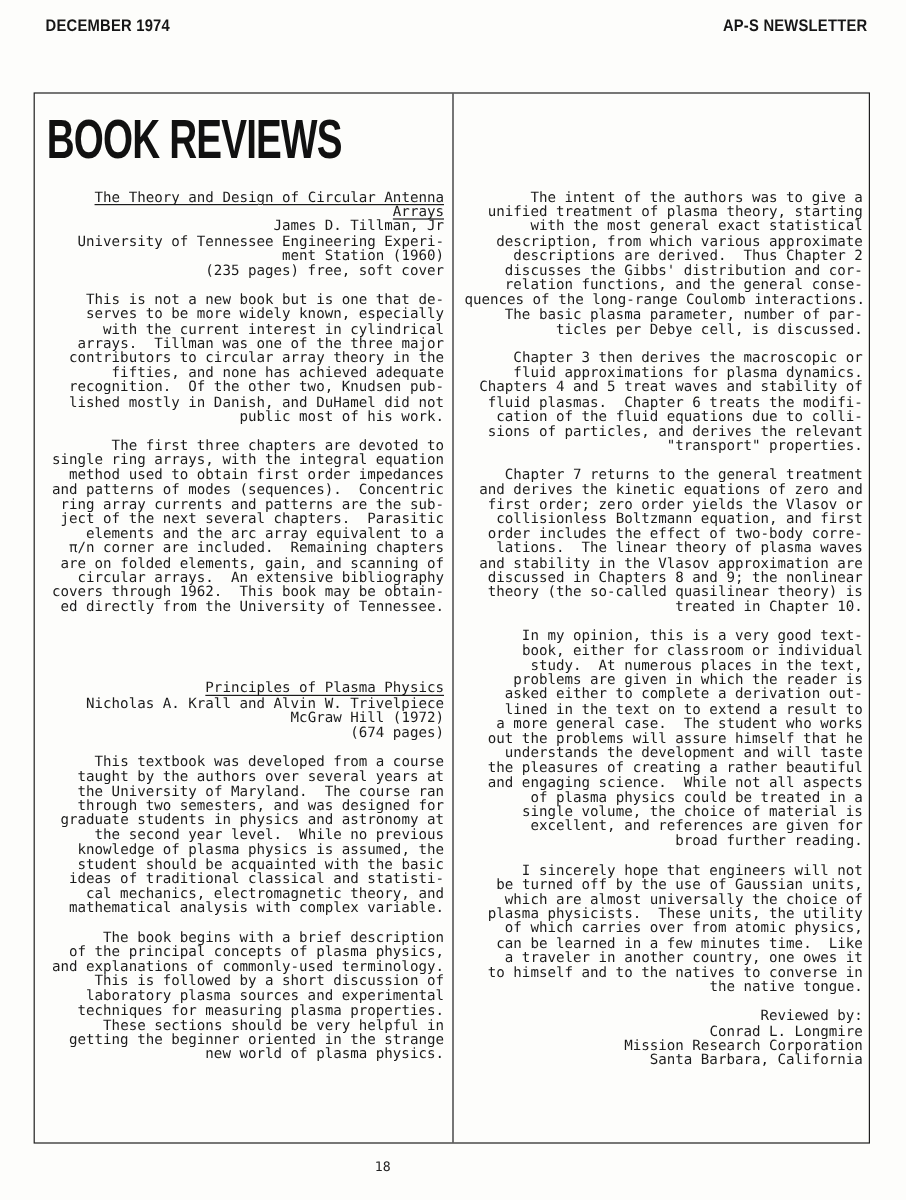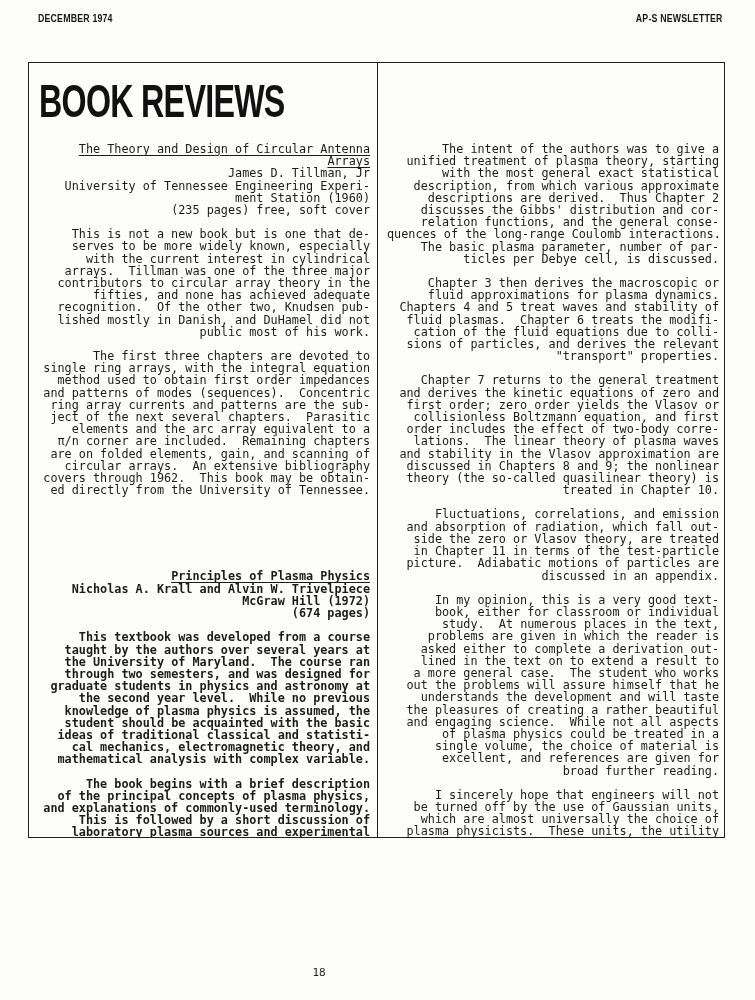--- a/index.html
+++ b/index.html
@@ -10,30 +10,30 @@
     color: #1b1b1b;
     position: relative;
     overflow: hidden;
   }
   .page { position: absolute; inset: 0; }
 
   .header {
     position: absolute; top: 13px; left: 38px; right: 32px;
     display: flex; justify-content: space-between; align-items: baseline;
     font-family: "Liberation Sans", sans-serif;
-    font-size: 10px; font-weight: bold; letter-spacing: 0.2px;
+    font-size: 14px; font-weight: bold; letter-spacing: 0.2px;
     color: #161616;
   }
   .header span { display: inline-block; transform: scaleX(0.88); }
   .header .hleft { transform-origin: left center; }
   .header .hright { transform-origin: right center; }
 
   .content-box {
-    position: absolute; top: 62px; left: 28px;
-    width: 697px; height: 776px;
+    position: absolute; top: 77px; left: 28px;
+    width: 697px; height: 876px;
     border: 1.6px solid #1f1f1f;
     display: flex;
     background: #fdfdfb;
     box-sizing: border-box;
   }
   .col { box-sizing: border-box; overflow: hidden; }
   .col-left {
     width: 349px;
     border-right: 1.6px solid #1f1f1f;
     padding: 12px 7px 0 10px;
@@ -65,21 +65,21 @@
     text-align: right;
   }
   .book-title {
     text-decoration: underline;
     text-underline-offset: 2px;
     margin: 0;
   }
   .meta { margin: 0 0 12px 0; }
   .para { margin: 0 0 12px 0; }
   .reviewer { margin: 0 0 0 0; }
-  .review-2 { margin-top: 74px; font-weight: bold; }
+  .review-2 { margin-top: 56px; }
 
   .footer {
     position: absolute; top: 966px; left: 0; width: 638px;
     text-align: center;
     font-family: "DejaVu Sans Mono", monospace;
     font-size: 11px; color: #222;
   }
 </style>
 </head>
 <body>
@@ -175,26 +175,20 @@
       <div class="mono para">    Chapter 7 returns to the general treatment
 and derives the kinetic equations of zero and
 first order; zero order yields the Vlasov or
 collisionless Boltzmann equation, and first
 order includes the effect of two-body corre-
 lations.  The linear theory of plasma waves
 and stability in the Vlasov approximation are
 discussed in Chapters 8 and 9; the nonlinear
 theory (the so-called quasilinear theory) is
 treated in Chapter 10.</div>
-      <div class="mono para">    Fluctuations, correlations, and emission
-and absorption of radiation, which fall out-
-side the zero or Vlasov theory, are treated
-in Chapter 11 in terms of the test-particle
-picture.  Adiabatic motions of particles are
-discussed in an appendix.</div>
       <div class="mono para">    In my opinion, this is a very good text-
 book, either for classroom or individual
 study.  At numerous places in the text,
 problems are given in which the reader is
 asked either to complete a derivation out-
 lined in the text on to extend a result to
 a more general case.  The student who works
 out the problems will assure himself that he
 understands the development and will taste
 the pleasures of creating a rather beautiful

